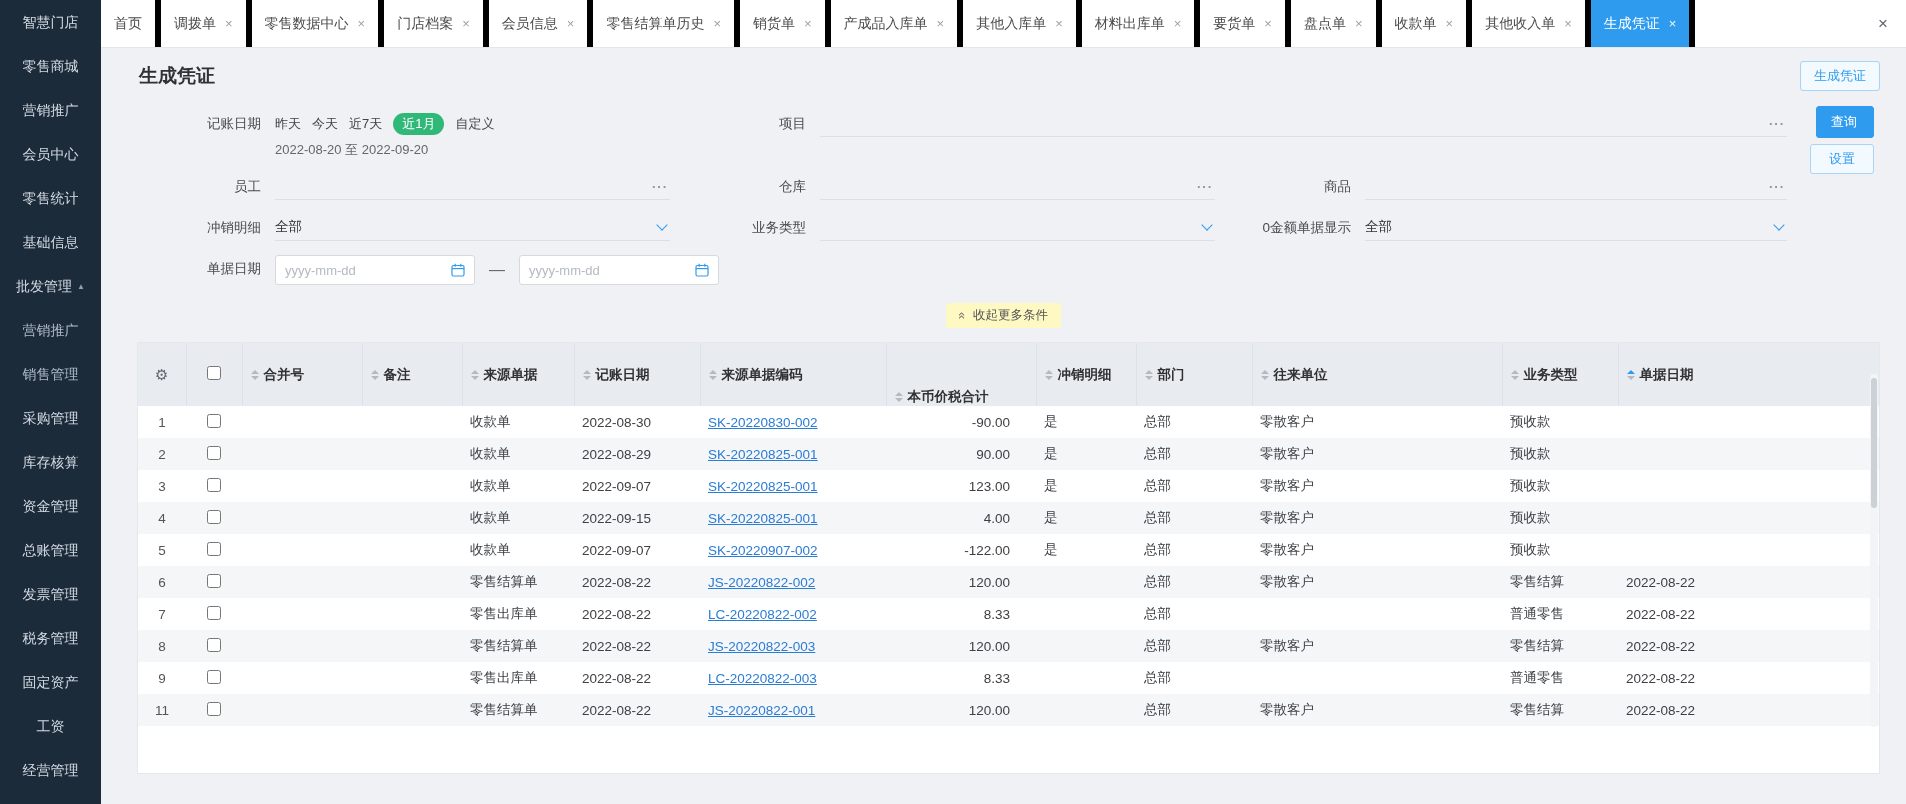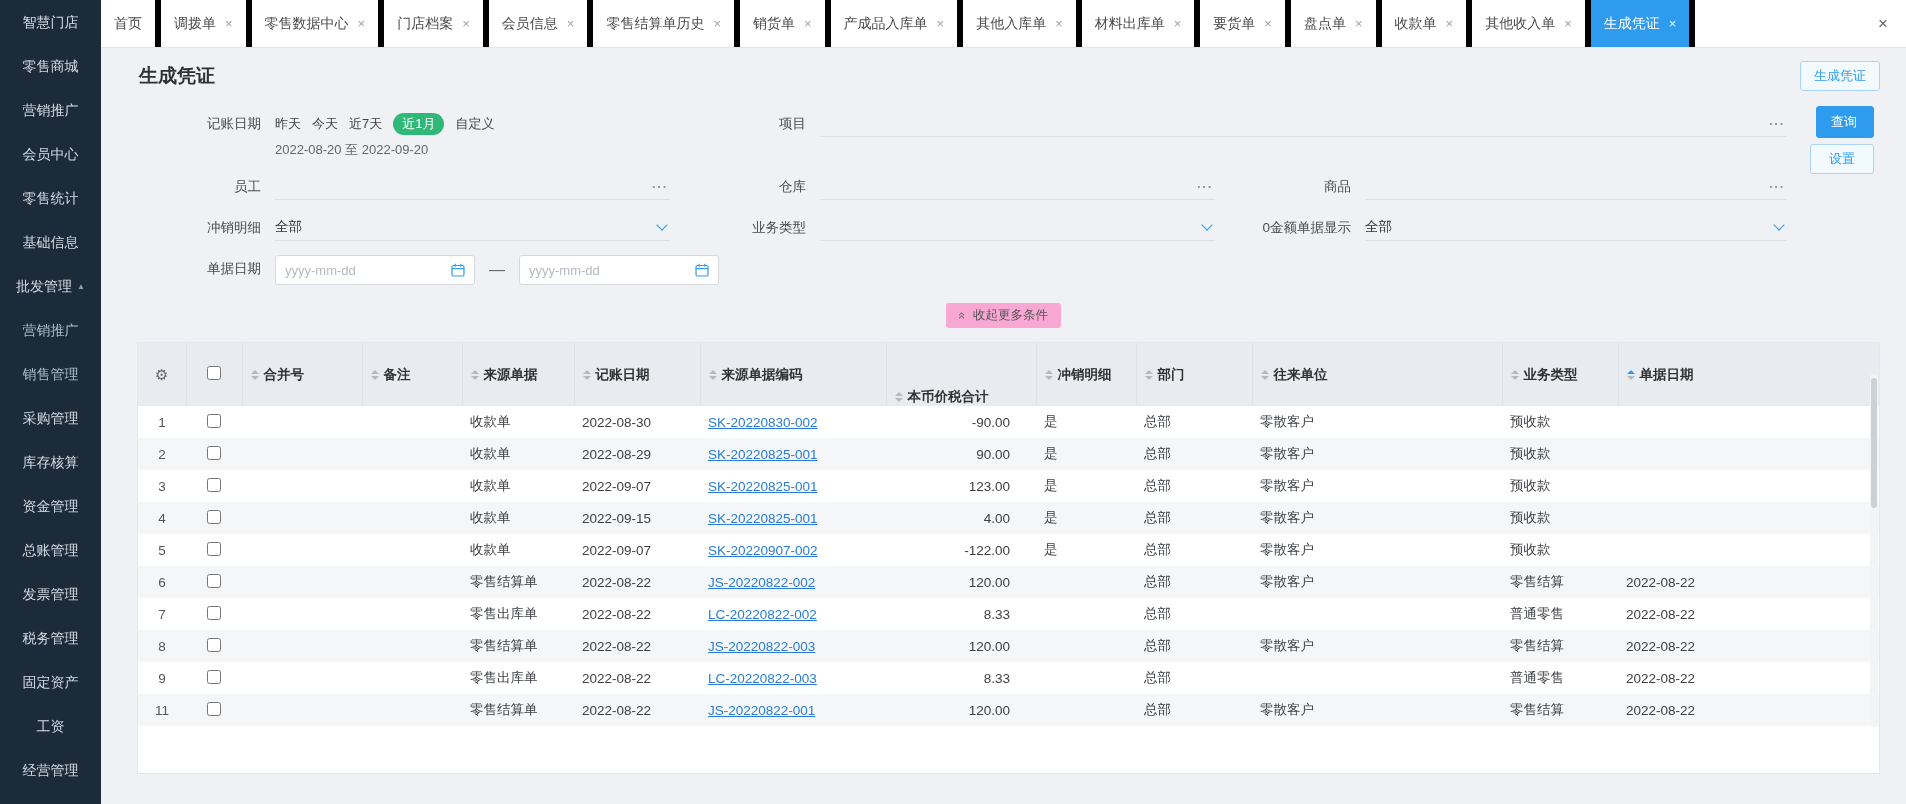--- a/index.html
+++ b/index.html
@@ -60,21 +60,21 @@
   .range { margin-top:4px; font-size:13px; color:#666; }
   .val { font-size:13.5px; color:#333; }
   .date-box { width:200px; height:30px; border:1px solid #d7dadd; border-radius:3px; background:#fff; display:flex; align-items:center; padding:0 9px; }
   .date-box input { border:none; outline:none; flex:1; font-size:13px; color:#555; font-family:inherit; background:transparent; min-width:0; }
   .date-box input::placeholder { color:#b4bac0; }
   .dash { line-height:30px; margin:0 14px; color:#666; }
   .filters .btn-q { position:absolute; right:8px; top:12px; width:58px; text-align:right;padding-left:12px; }
   .filters .btn-s { position:absolute; right:8px; top:50px; width:64px; text-align:center; }
 
   .collapse-row { text-align:center; padding:4px 0 14px; flex-shrink:0; }
-  .collapse-pill { display:inline-flex; align-items:center; gap:7px; background:#f9a8d4; border-radius:3px; padding:4px 13px; font-size:12.5px; color:#555; cursor:pointer; }
+  .collapse-pill { display:inline-flex; align-items:center; gap:7px; background:#fef9c3; border-radius:3px; padding:4px 13px; font-size:12.5px; color:#555; cursor:pointer; }
   .dbl-chev { display:inline-block; transform:rotate(90deg); color:#666; font-size:13px; }
 
   
   .panel { background:#fff; border:1px solid #e4e7eb; margin:0 2px 30px 12px; flex:1; min-height:0; display:flex; flex-direction:column; position:relative; }
   table { border-collapse:collapse; table-layout:fixed; width:100%; }
   col.c0 { width:48px; } col.c1 { width:56px; } col.c2 { width:120px; } col.c3 { width:100px; }
   col.c4 { width:112px; } col.c5 { width:126px; } col.c6 { width:186px; } col.c7 { width:150px; }
   col.c8 { width:100px; } col.c9 { width:116px; } col.c10 { width:250px; } col.c11 { width:116px; }
   thead th { background:#e8ecf1; height:30px; font-size:13.5px; font-weight:700; color:#303133; text-align:left; padding:0 8px; border-right:1px solid #dde2e8; }
   thead th:last-child { border-right:none; }

